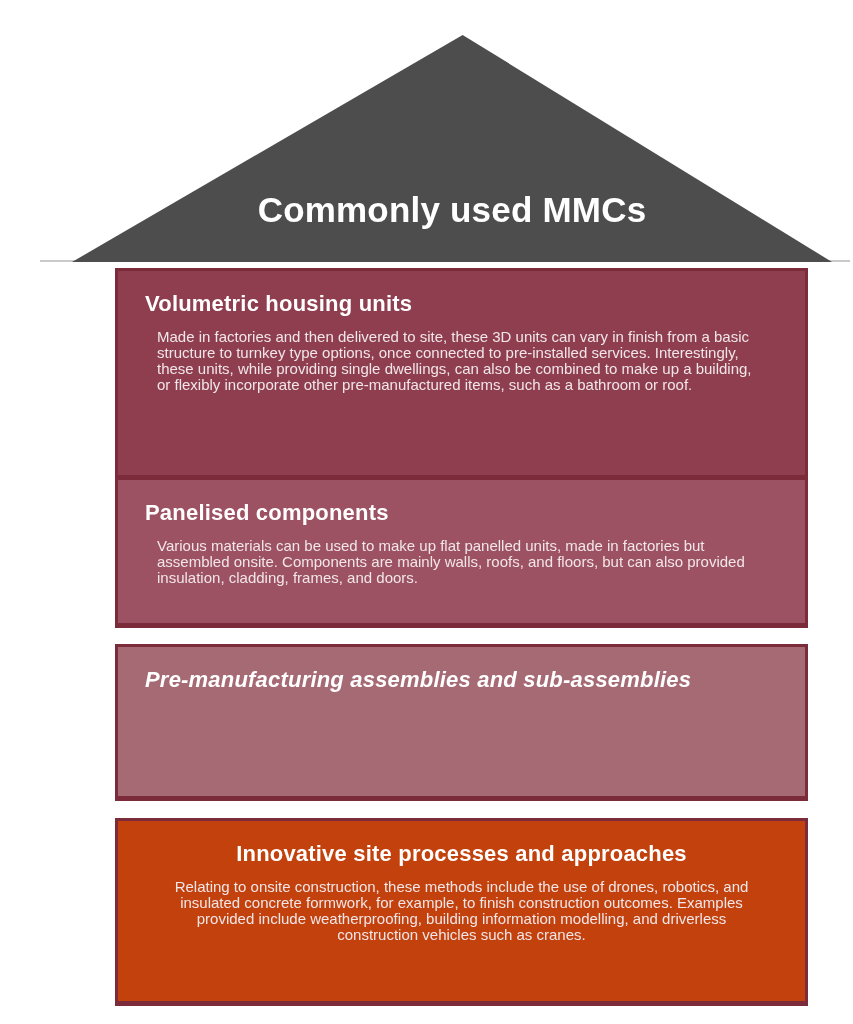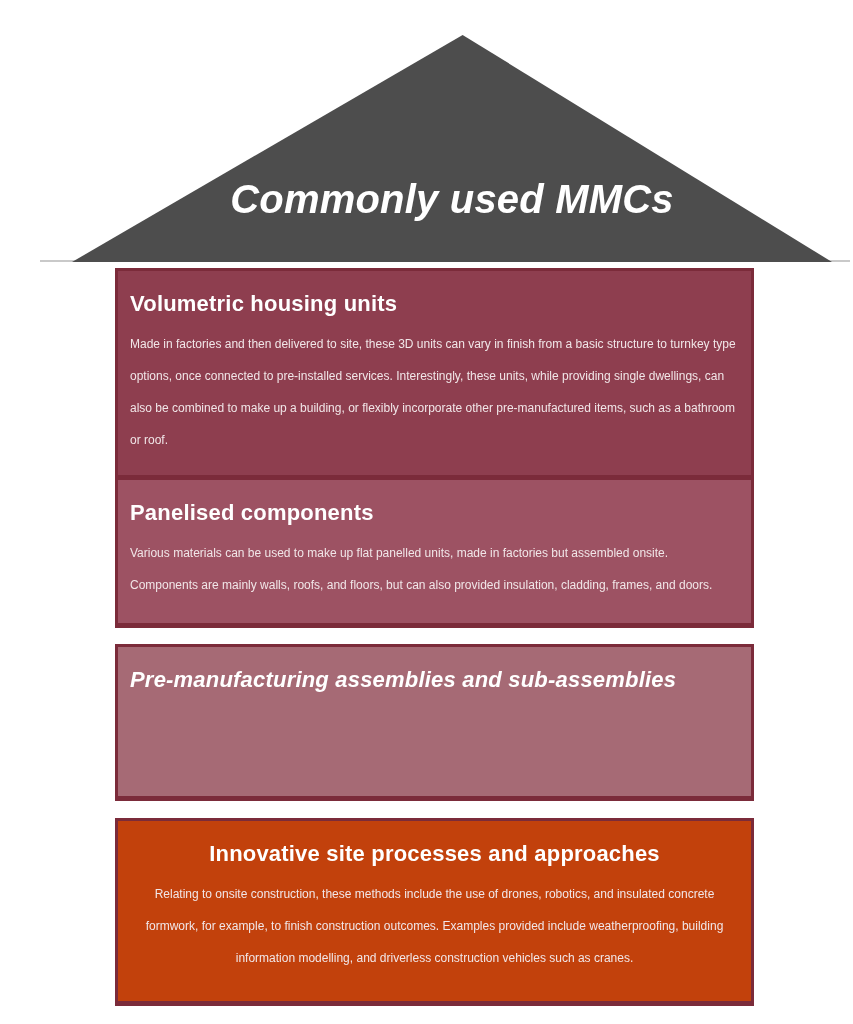--- a/index.html
+++ b/index.html
@@ -25,51 +25,50 @@
     left: 72px;
     top: 35px;
     width: 760px;
     height: 227px;
     background: var(--roof, #4d4d4d);
     clip-path: polygon(51.4% 0%, 100% 100%, 0% 100%);
   }
   .roof-title {
     position: absolute;
     left: 0;
-    bottom: 40px;
+    bottom: 32px;
     width: 100%;
     text-align: center;
     color: var(--heading_text, #ffffff);
-    font-size: 40px;
+    font-size: 35px;
     font-weight: bold;
     letter-spacing: 0.2px;
-    font-style: italic;
   }
   .box {
     position: absolute;
     left: 115px;
-    width: 639px;
+    width: 693px;
     box-sizing: border-box;
     border: 3px solid var(--box_border, #7b2b3a);
     border-bottom-width: 5px;
-    padding: 20px 12px;
+    padding: 20px 27px;
     overflow: hidden;
   }
   .box h2 {
     margin: 0 0 11px 0;
     color: var(--heading_text, #ffffff);
     font-size: 22px;
     font-weight: bold;
     letter-spacing: 0.2px;
   }
   .box p {
-    margin: 0;
+    margin: 12px;
     color: var(--body_text, #f1e6e8);
-    font-size: 12px;
-    line-height: 32px;
+    font-size: 15px;
+    line-height: 16px;
   }
   .box-0 { top: 268px; height: 212px; }
   .box-1 { top: 477px; height: 151px; }
   .box-2 { top: 644px; height: 157px; font-style: italic; }
   .box-3 { top: 818px; height: 188px; }
 </style>
 </head>
 <body>
 
 <div class="canvas">

